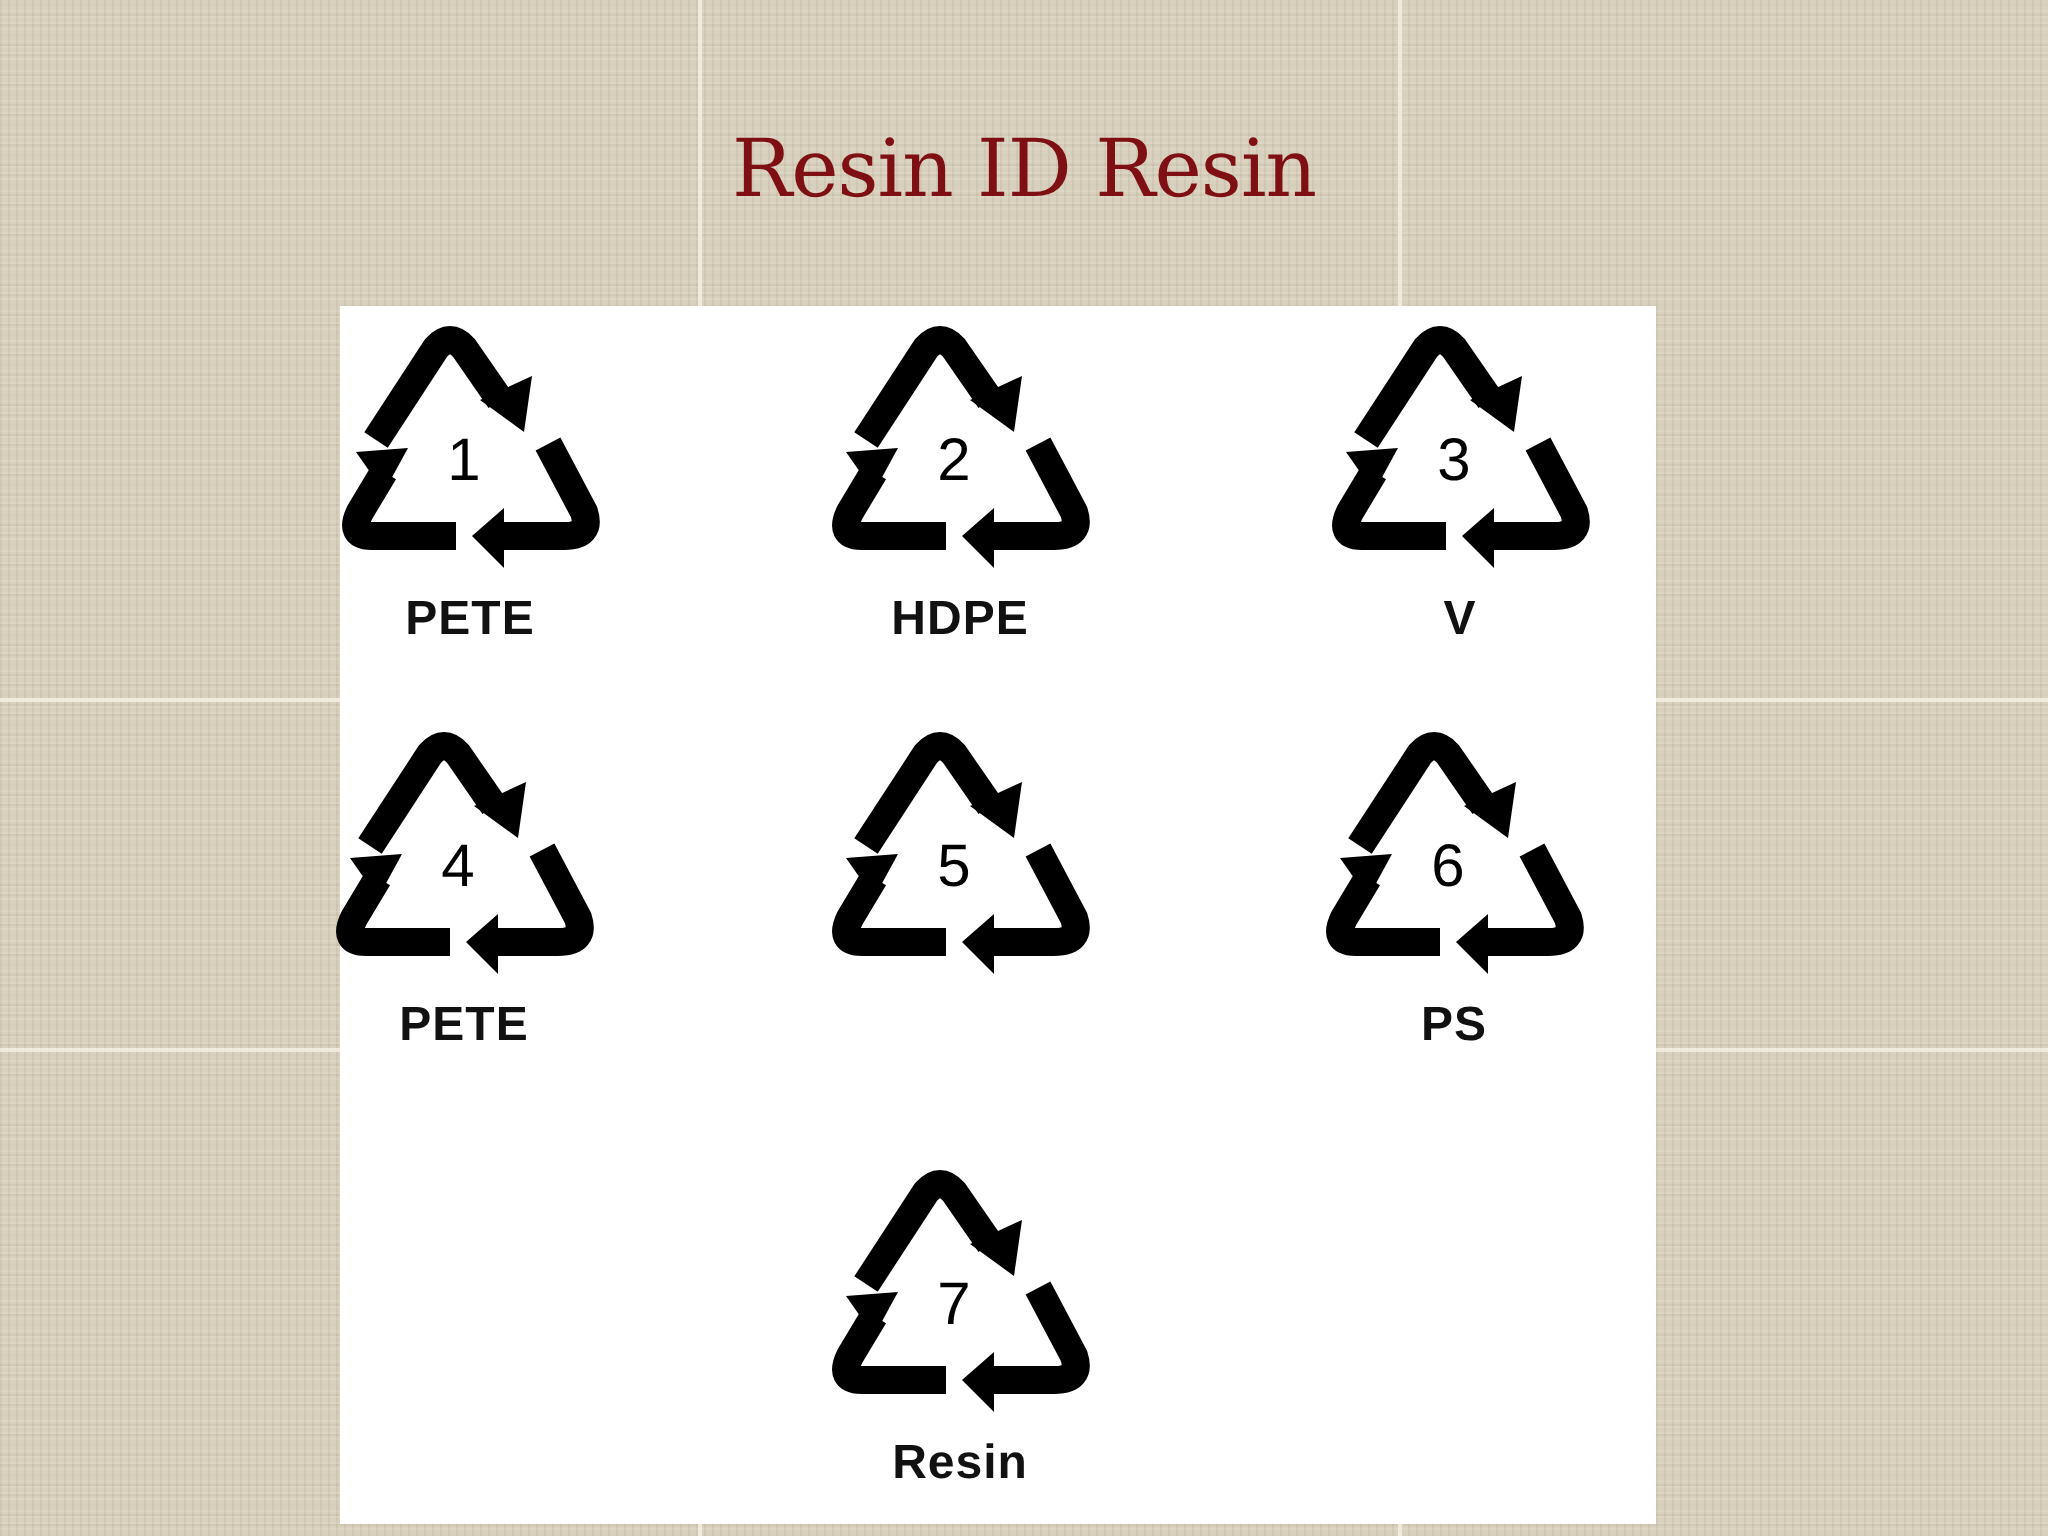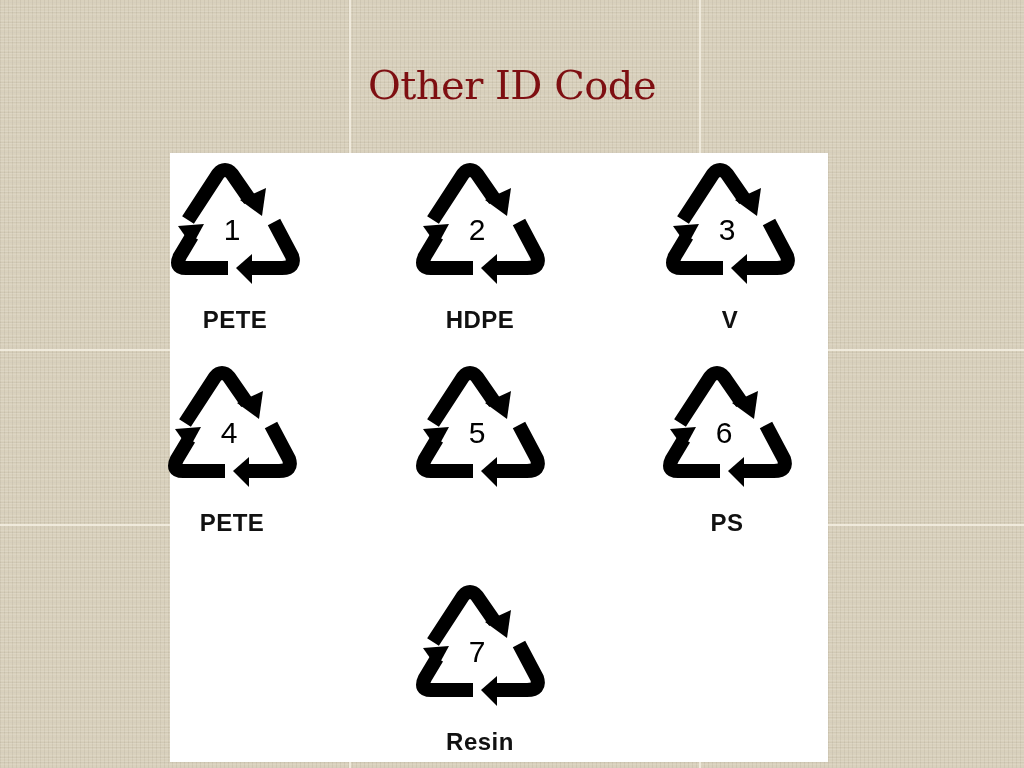--- a/index.html
+++ b/index.html
@@ -21,33 +21,33 @@
   }
   .panel {
     position:absolute; left:170px; top:153px; width:658px; height:609px;
     background:#ffffff;
   }
   .code {
     position:absolute; width:160px; text-align:center;
   }
   .code svg { display:block; margin:0 auto; }
   .code .label {
-    margin-top:16px; font-weight:bold; font-size:24px; color:#111;
+    margin-top:6px; font-weight:bold; font-size:24px; color:#111;
     letter-spacing:0.5px; font-family:"Liberation Sans", sans-serif;
   }
 </style>
 </head>
 <body>
 
 <div class="gridline-v" style="left:349px"></div>
 <div class="gridline-v" style="left:699px"></div>
 <div class="gridline-h" style="top:349px"></div>
 <div class="gridline-h" style="top:524px"></div>
 
-<div class="title">Other ID Code</div>
+<div class="title">Resin ID Resin</div>
 
 <div class="panel"></div>
 
 <svg width="0" height="0" style="position:absolute">
   <defs>
     <g id="recycle">
 
       <path d="M18 60 L48 14 Q55 6 62 14 L80 40" fill="none" stroke="#000" stroke-width="14" stroke-linejoin="round"></path>
       <polygon points="70,40 96,28 92,56" fill="#000"></polygon>
 

